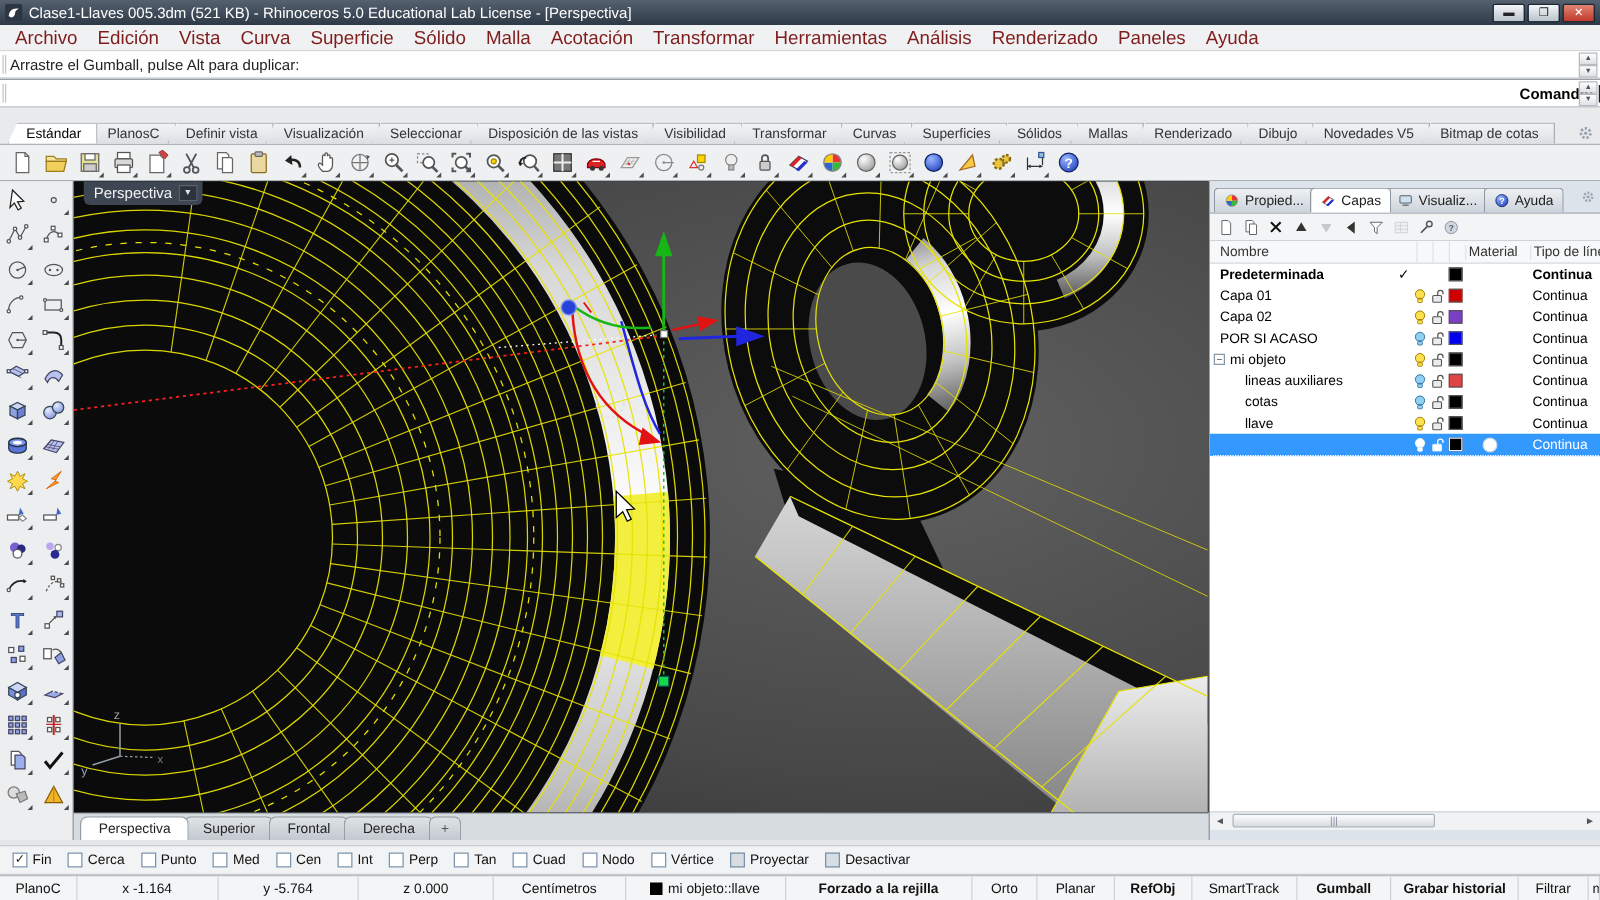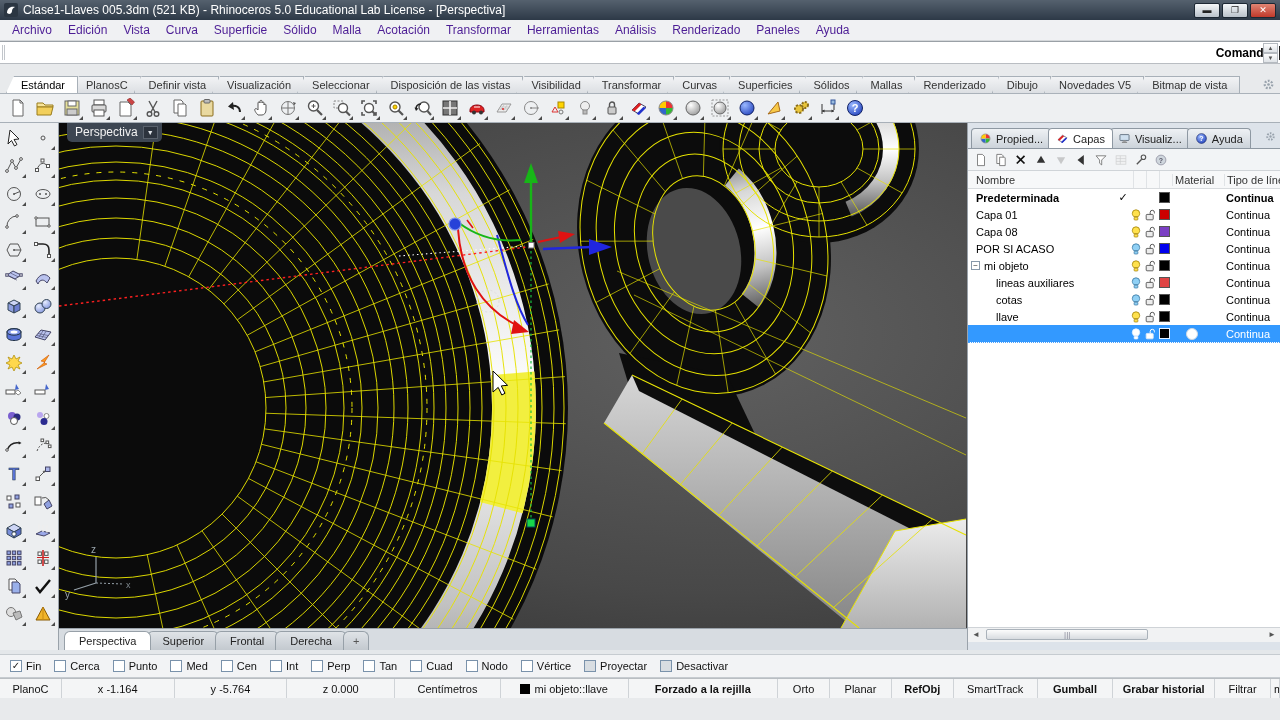--- a/index.html
+++ b/index.html
@@ -6,21 +6,21 @@
   html,body{width:1280px;height:720px;overflow:hidden;background:#e8eaec;}
   #app{width:1280px;height:720px;display:flex;flex-direction:column;}
   
   #titlebar{height:20px;background:linear-gradient(#55616e,#2d3947);display:flex;align-items:center;padding:0 4px;color:#fff;font-size:12px;flex:0 0 auto;}
   #appicon{width:14px;height:14px;margin-right:5px;flex:0 0 auto;}
   #title{flex:1;white-space:nowrap;overflow:hidden;}
   .winbtn{width:26px;height:15px;margin-left:2px;border:1px solid #1c2733;border-radius:2px;background:linear-gradient(#f4f6f8,#b9c2cb);color:#222;font-size:9px;line-height:13px;text-align:center;}
   .winbtn.close{background:linear-gradient(#e08573,#c0392b);color:#fff;}
   
   #menubar{height:21px;background:#f0f1f3;border-bottom:1px solid #d4d7da;display:flex;align-items:center;padding-left:4px;flex:0 0 auto;}
-  .menu-item{padding:2px 8px;font-size:12px;color:#4c1d95;}
+  .menu-item{padding:2px 8px;font-size:15px;color:#7f1d1d;}
   
   .cmdrow{background:#fff;border-bottom:1px solid #b9bdc2;display:flex;align-items:center;font-size:12px;padding-left:8px;position:relative;flex:0 0 auto;}
   #cmdhistory{height:22px;color:#222;}
   #cmdline{height:23px;border-top:1px solid #9aa0a6;justify-content:flex-end;}
   .grip{position:absolute;left:2px;top:3px;bottom:3px;width:3px;border-left:1px solid #c2c6cb;border-right:1px solid #c2c6cb;}
   #cmdprompt{font-weight:bold;margin-right:3px;}
   .caret{display:inline-block;width:1px;height:14px;background:#222;margin-left:1px;}
   .scrollctl{position:absolute;right:2px;top:1px;bottom:1px;width:15px;display:flex;flex-direction:column;}
   .scrollctl div{flex:1;border:1px solid #b5bac0;background:linear-gradient(#fdfdfd,#dfe3e7);font-size:6px;line-height:8px;text-align:center;color:#555;}
   #spacer1{height:11px;background:#e8eaec;flex:0 0 auto;}
@@ -119,20 +119,28 @@
       <span class="menu-item">Malla</span>
       <span class="menu-item">Acotación</span>
       <span class="menu-item">Transformar</span>
       <span class="menu-item">Herramientas</span>
       <span class="menu-item">Análisis</span>
       <span class="menu-item">Renderizado</span>
       <span class="menu-item">Paneles</span>
       <span class="menu-item">Ayuda</span>
     </div>
 
+  <div id="cmdhistory" class="cmdrow">
+    <div class="grip"></div>
+    <span>Arrastre el Gumball, pulse Alt para duplicar:</span>
+    <div class="scrollctl">
+        <div>▲</div>
+        <div>▼</div>
+      </div>
+  </div>
   <div id="cmdline" class="cmdrow">
     <div class="grip"></div>
     <span id="cmdprompt">Comando:</span>
     <span></span>
       <span class="caret"></span>
     <div class="scrollctl">
         <div>▲</div>
         <div>▼</div>
       </div>
   </div>
@@ -147,21 +155,21 @@
       <div class="ttab">Disposición de las vistas</div>
       <div class="ttab">Visibilidad</div>
       <div class="ttab">Transformar</div>
       <div class="ttab">Curvas</div>
       <div class="ttab">Superficies</div>
       <div class="ttab">Sólidos</div>
       <div class="ttab">Mallas</div>
       <div class="ttab">Renderizado</div>
       <div class="ttab">Dibujo</div>
       <div class="ttab">Novedades V5</div>
-      <div class="ttab">Bitmap de vista</div>
+      <div class="ttab">Bitmap de cotas</div>
       <span id="tabgear"><svg viewBox="0 0 20 20" width="15" height="15">
           <circle cx="10" cy="10" r="5" fill="none" stroke="#98a2ac" stroke-width="3" stroke-dasharray="2.4 2"></circle>
           <circle cx="10" cy="10" r="1.8" fill="#98a2ac"></circle>
         </svg></span>
   </div>
 
   <div id="maintoolbar">
       <div class="tbtn">
         <svg viewBox="0 0 20 20" width="20" height="20">
           <path d="M5 2h7l3 3v13H5z" fill="#fff" stroke="#666"></path>
@@ -949,21 +957,21 @@
                 </svg>
               </div>
               <div class="cswatch">
                 <div class="swatch" style="background: rgb(204, 0, 0);"></div>
               </div>
               <div class="cmat"></div>
               <div class="ctype">Continua</div>
             </div>
             <div class="lrow">
               <div class="lname" style="padding-left: 8px;">
-                <span>Capa 08</span>
+                <span>Capa 02</span>
               </div>
               <div class="ccur"></div>
               <div class="cbulb">
                 <svg viewBox="0 0 12 12" width="12" height="12">
                   <path d="M6 .8a3.7 3.7 0 013.7 3.7c0 1.6-1.1 2.4-1.5 3.2H3.8C3.4 6.9 2.3 6.1 2.3 4.5A3.7 3.7 0 016 .8z" fill="#ffe14d" stroke="#a07d00" stroke-width=".8"></path>
                   <rect x="4.1" y="8.2" width="3.8" height="2.8" rx=".8" fill="#ffe14d" stroke="#a07d00" stroke-width=".7"></rect>
                 </svg>
               </div>
               <div class="clock">
                 <svg viewBox="0 0 12 12" width="12" height="12">

